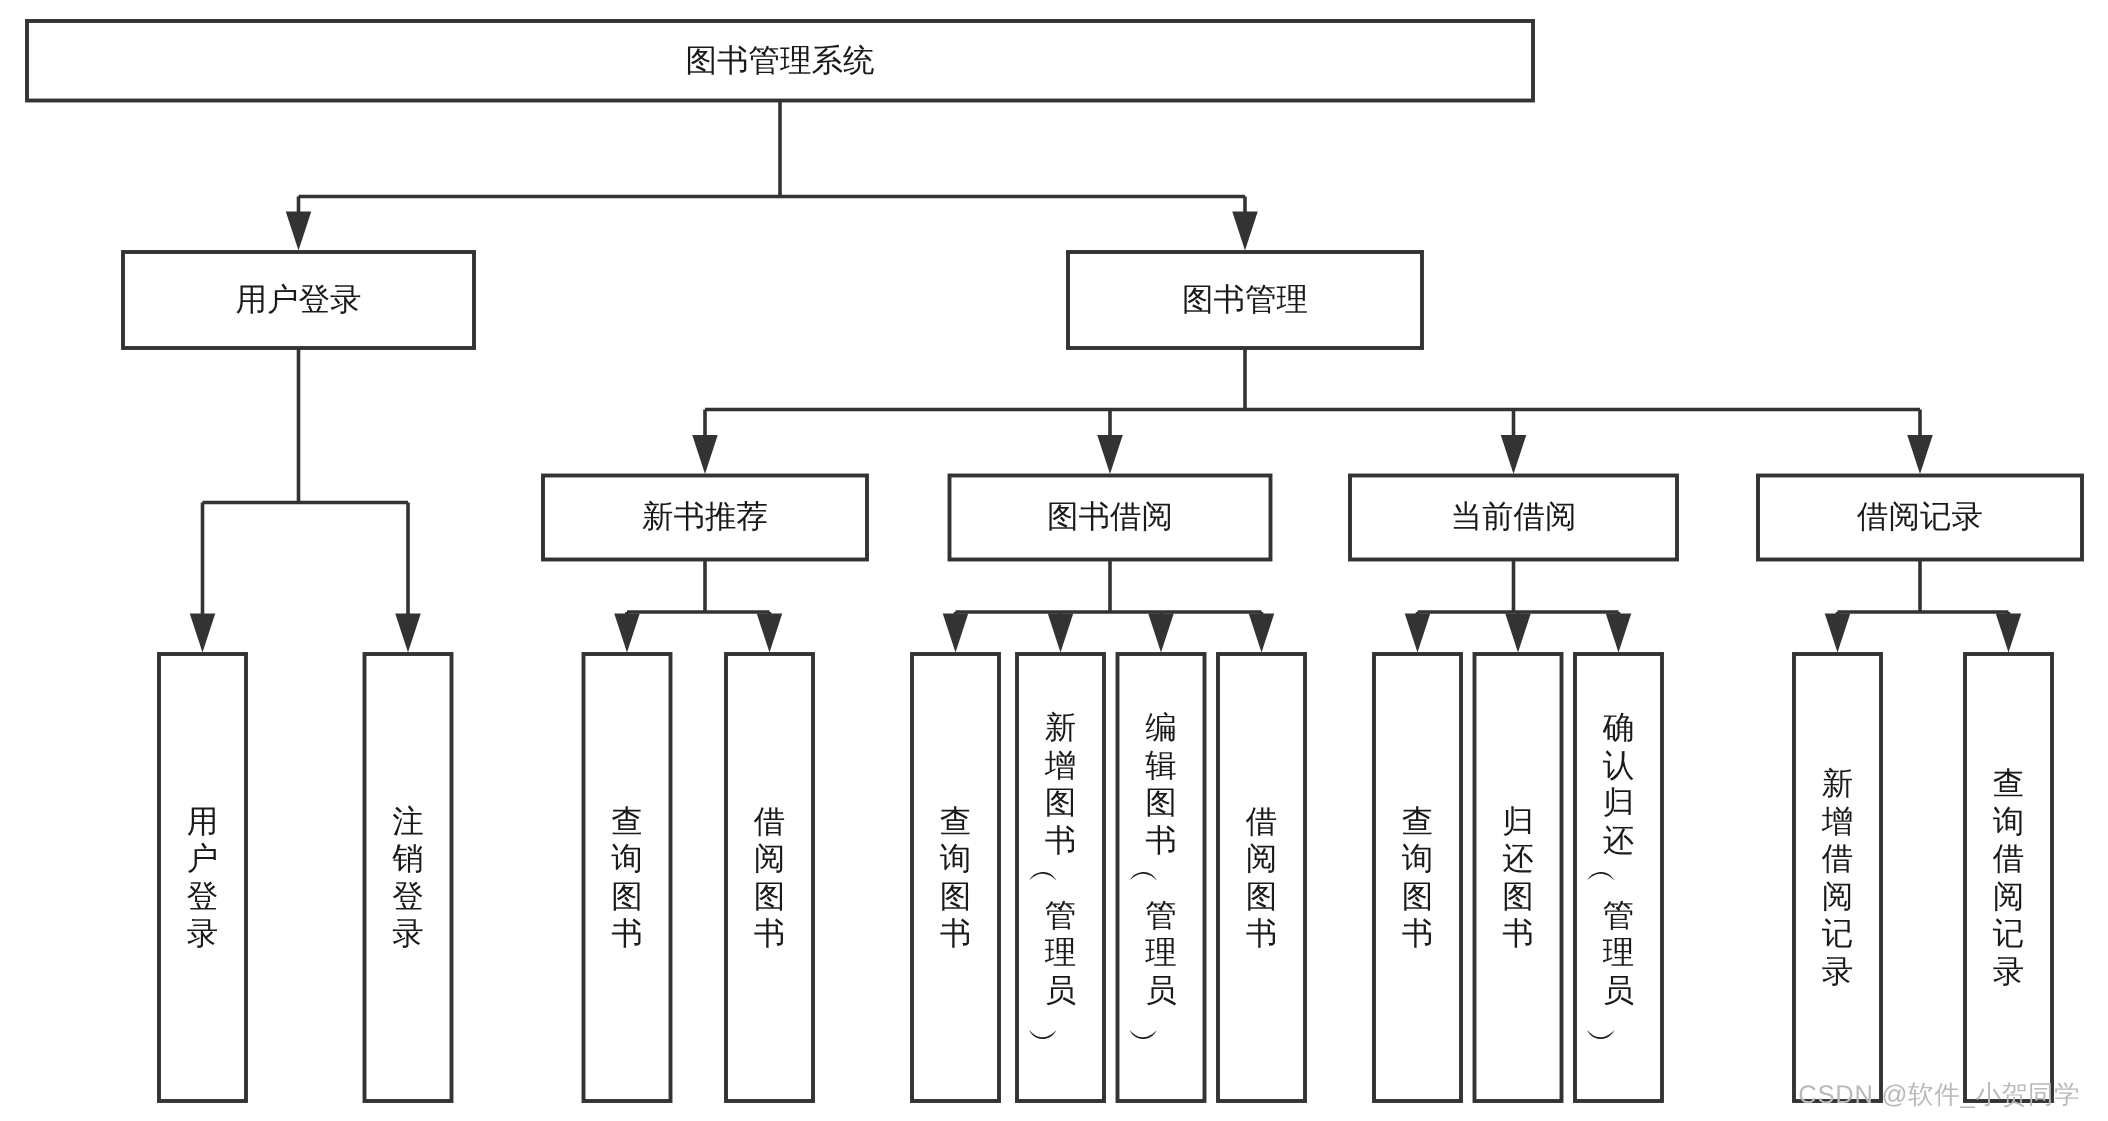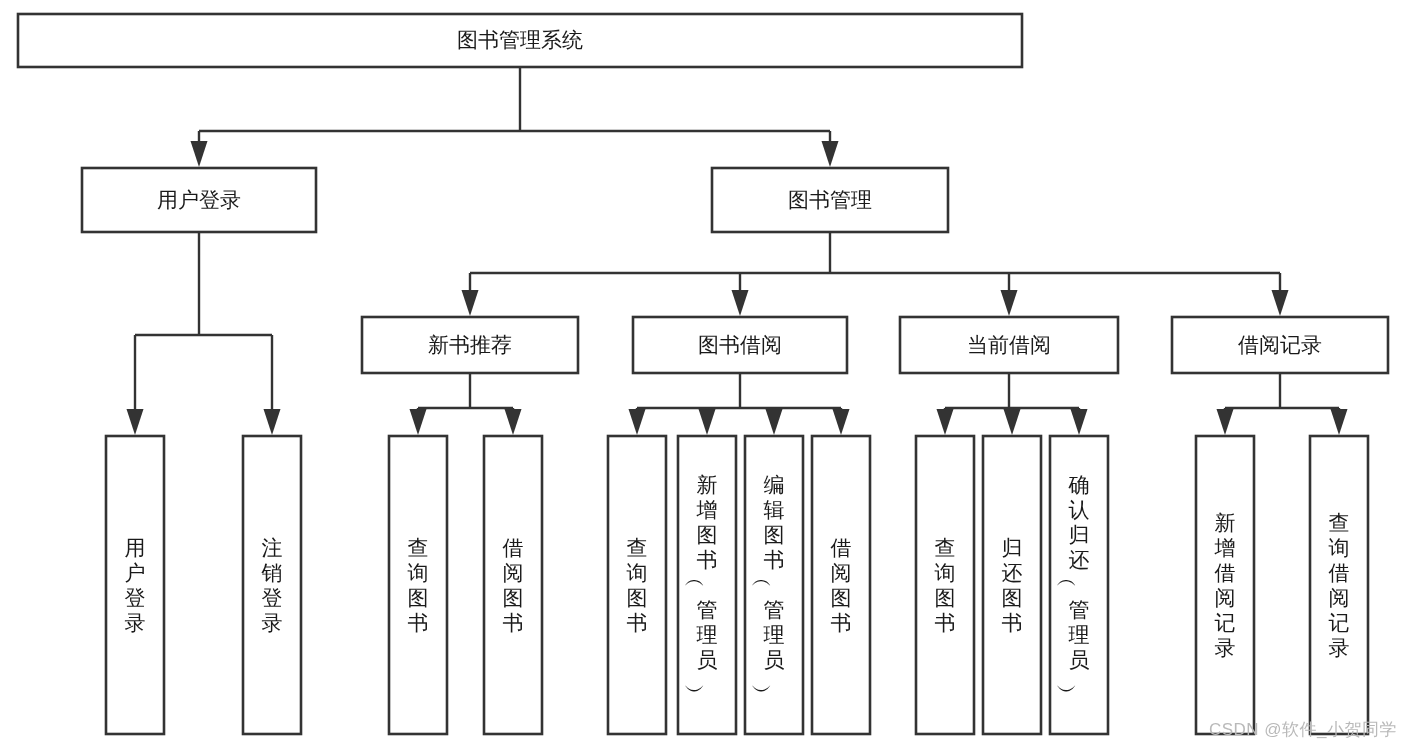--- a/index.html
+++ b/index.html
@@ -49,21 +49,21 @@
     stroke-width: 2.4;
     fill: none;
     stroke-linecap: butt;
   }
   .arrow-head {
     fill: #333333;
     stroke: none;
   }
   .watermark {
     position: absolute;
-    right: 2px;
+    right: 12px;
     bottom: 6px;
     font-family: "Liberation Sans", "DejaVu Sans", sans-serif;
     font-size: 17px;
     color: #b9b9b9;
     letter-spacing: 0.5px;
     white-space: nowrap;
     user-select: none;
   }
 </style>
 </head>

